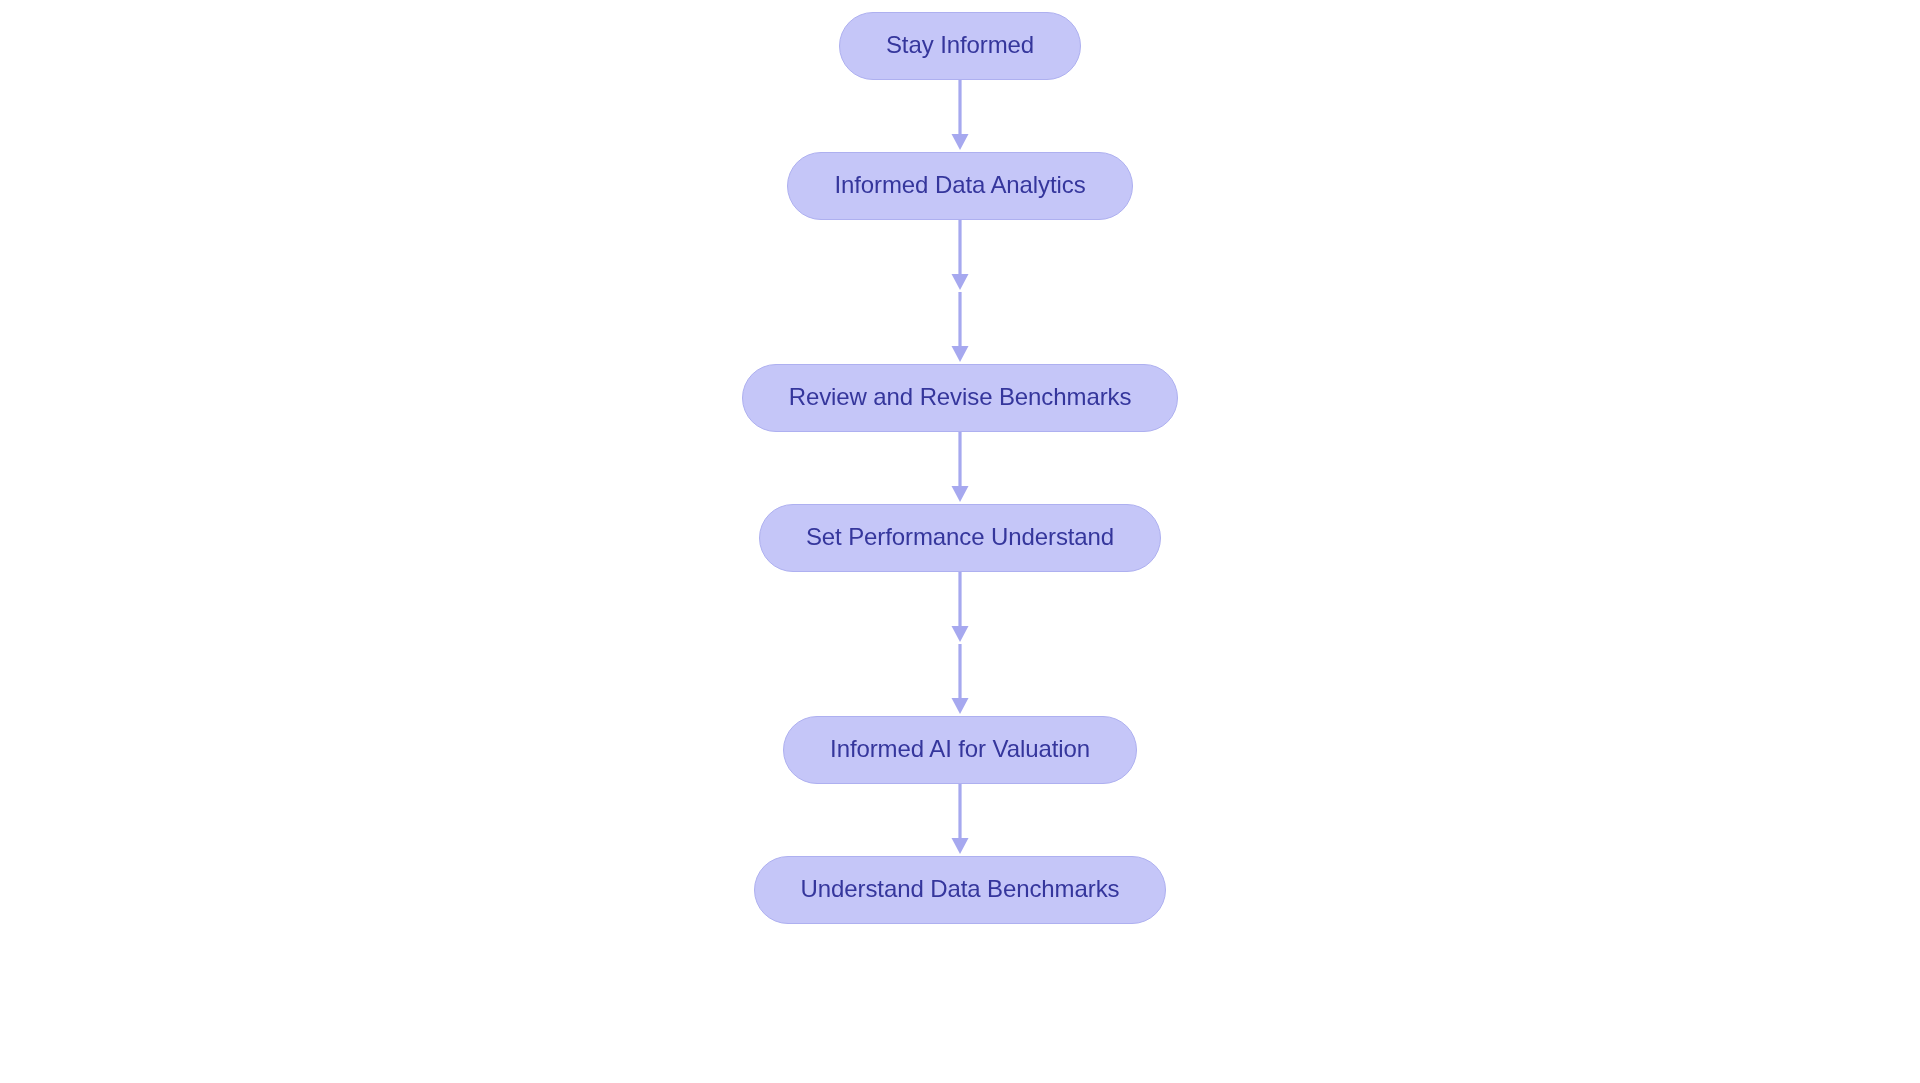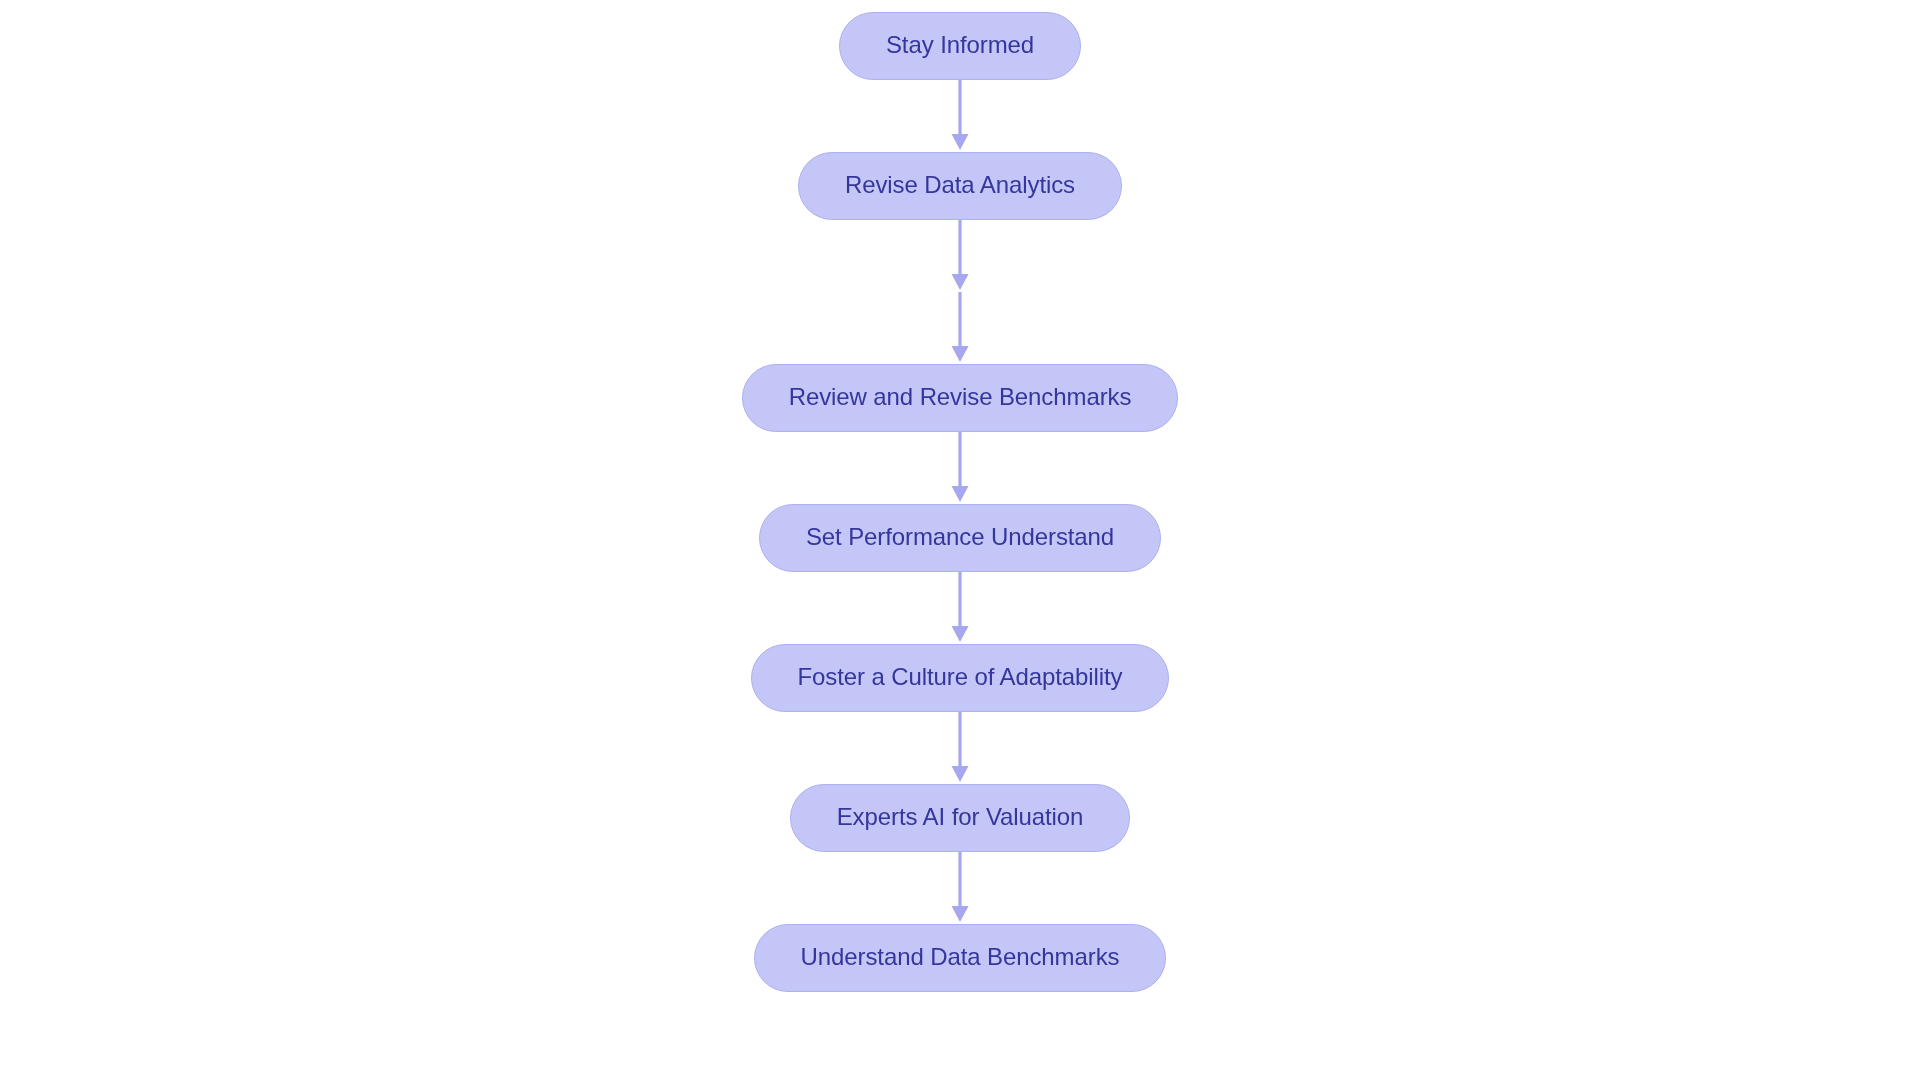--- a/index.html
+++ b/index.html
@@ -104,21 +104,21 @@
     </div>
 
     <div class="connector">
       <svg viewBox="0 0 24 72" xmlns="http://www.w3.org/2000/svg" aria-hidden="true">
         <line class="conn-line" x1="12" y1="0" x2="12" y2="57"></line>
         <polygon class="conn-head" points="12,70 3.5,54 20.5,54"></polygon>
       </svg>
     </div>
 
     <div class="node">
-      <span class="node-label">Revise Data Analytics</span>
+      <span class="node-label">Informed Data Analytics</span>
     </div>
 
     <div class="connector">
       <svg viewBox="0 0 24 72" xmlns="http://www.w3.org/2000/svg" aria-hidden="true">
         <line class="conn-line" x1="12" y1="0" x2="12" y2="57"></line>
         <polygon class="conn-head" points="12,70 3.5,54 20.5,54"></polygon>
       </svg>
     </div>
 
 
@@ -144,33 +144,30 @@
       <span class="node-label">Set Performance Understand</span>
     </div>
 
     <div class="connector">
       <svg viewBox="0 0 24 72" xmlns="http://www.w3.org/2000/svg" aria-hidden="true">
         <line class="conn-line" x1="12" y1="0" x2="12" y2="57"></line>
         <polygon class="conn-head" points="12,70 3.5,54 20.5,54"></polygon>
       </svg>
     </div>
 
-    <div class="node">
-      <span class="node-label">Foster a Culture of Adaptability</span>
-    </div>
 
     <div class="connector">
       <svg viewBox="0 0 24 72" xmlns="http://www.w3.org/2000/svg" aria-hidden="true">
         <line class="conn-line" x1="12" y1="0" x2="12" y2="57"></line>
         <polygon class="conn-head" points="12,70 3.5,54 20.5,54"></polygon>
       </svg>
     </div>
 
     <div class="node">
-      <span class="node-label">Experts AI for Valuation</span>
+      <span class="node-label">Informed AI for Valuation</span>
     </div>
 
     <div class="connector">
       <svg viewBox="0 0 24 72" xmlns="http://www.w3.org/2000/svg" aria-hidden="true">
         <line class="conn-line" x1="12" y1="0" x2="12" y2="57"></line>
         <polygon class="conn-head" points="12,70 3.5,54 20.5,54"></polygon>
       </svg>
     </div>
 
     <div class="node">

